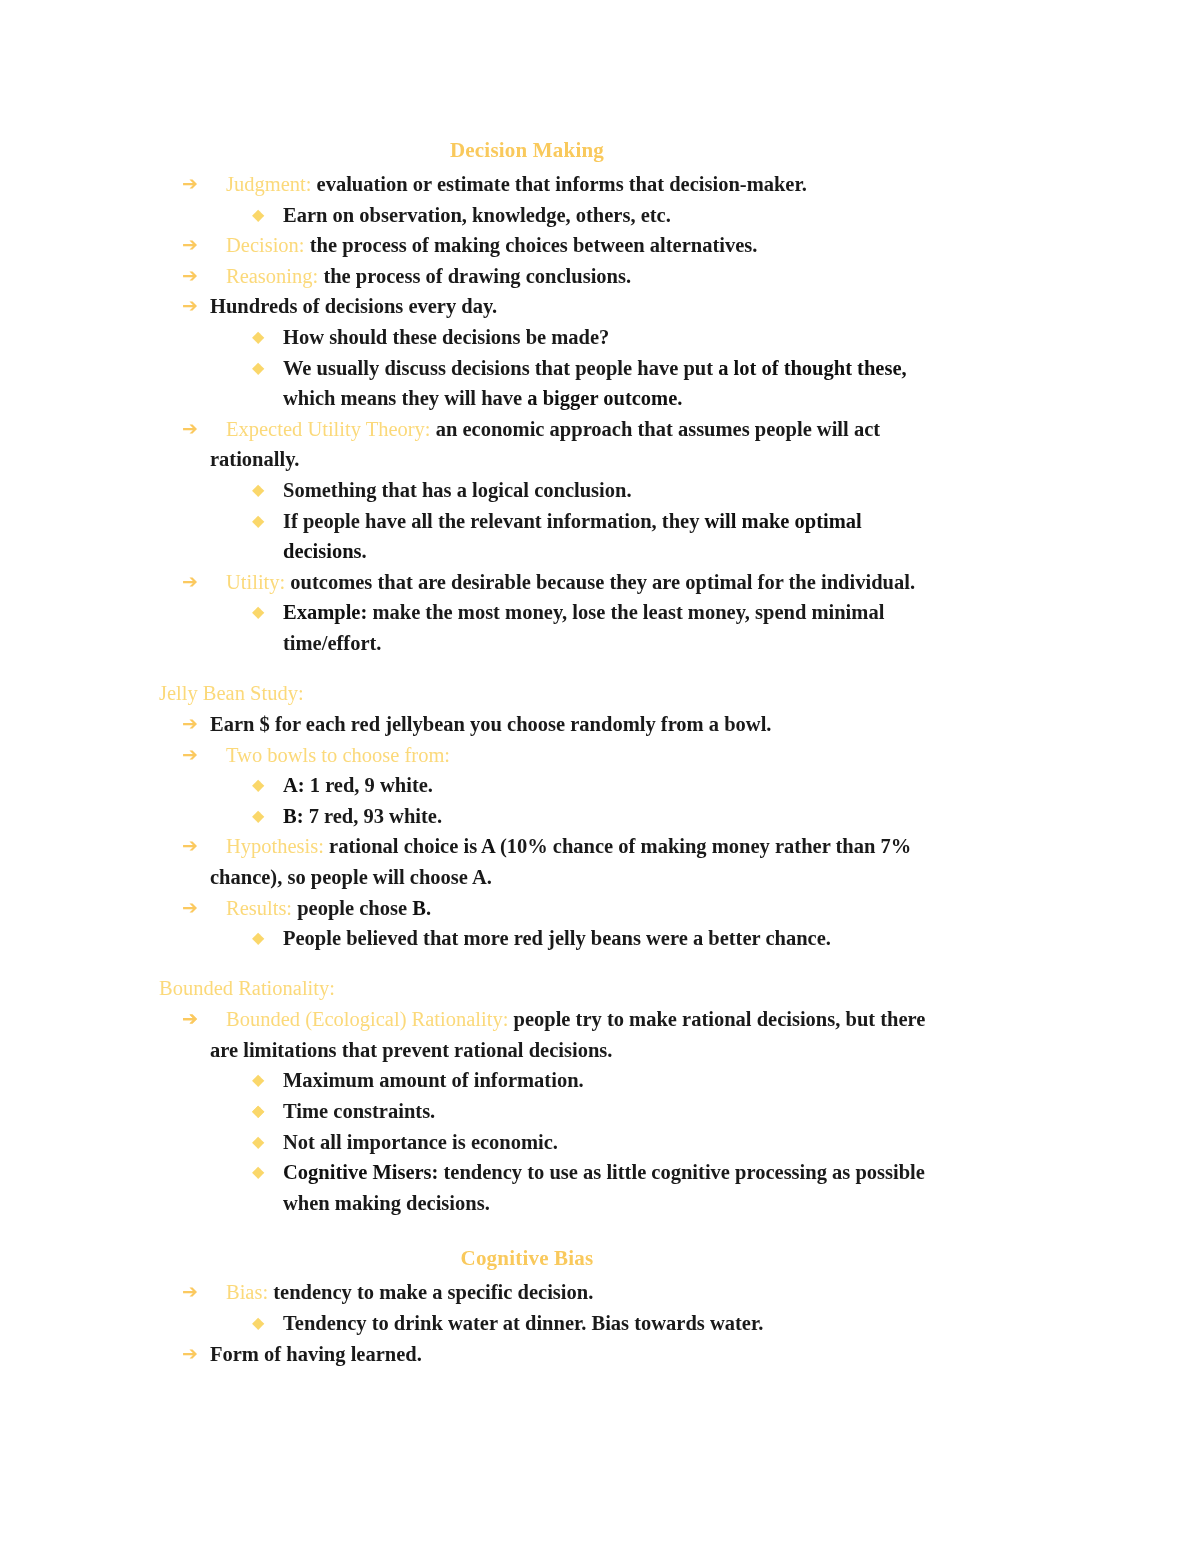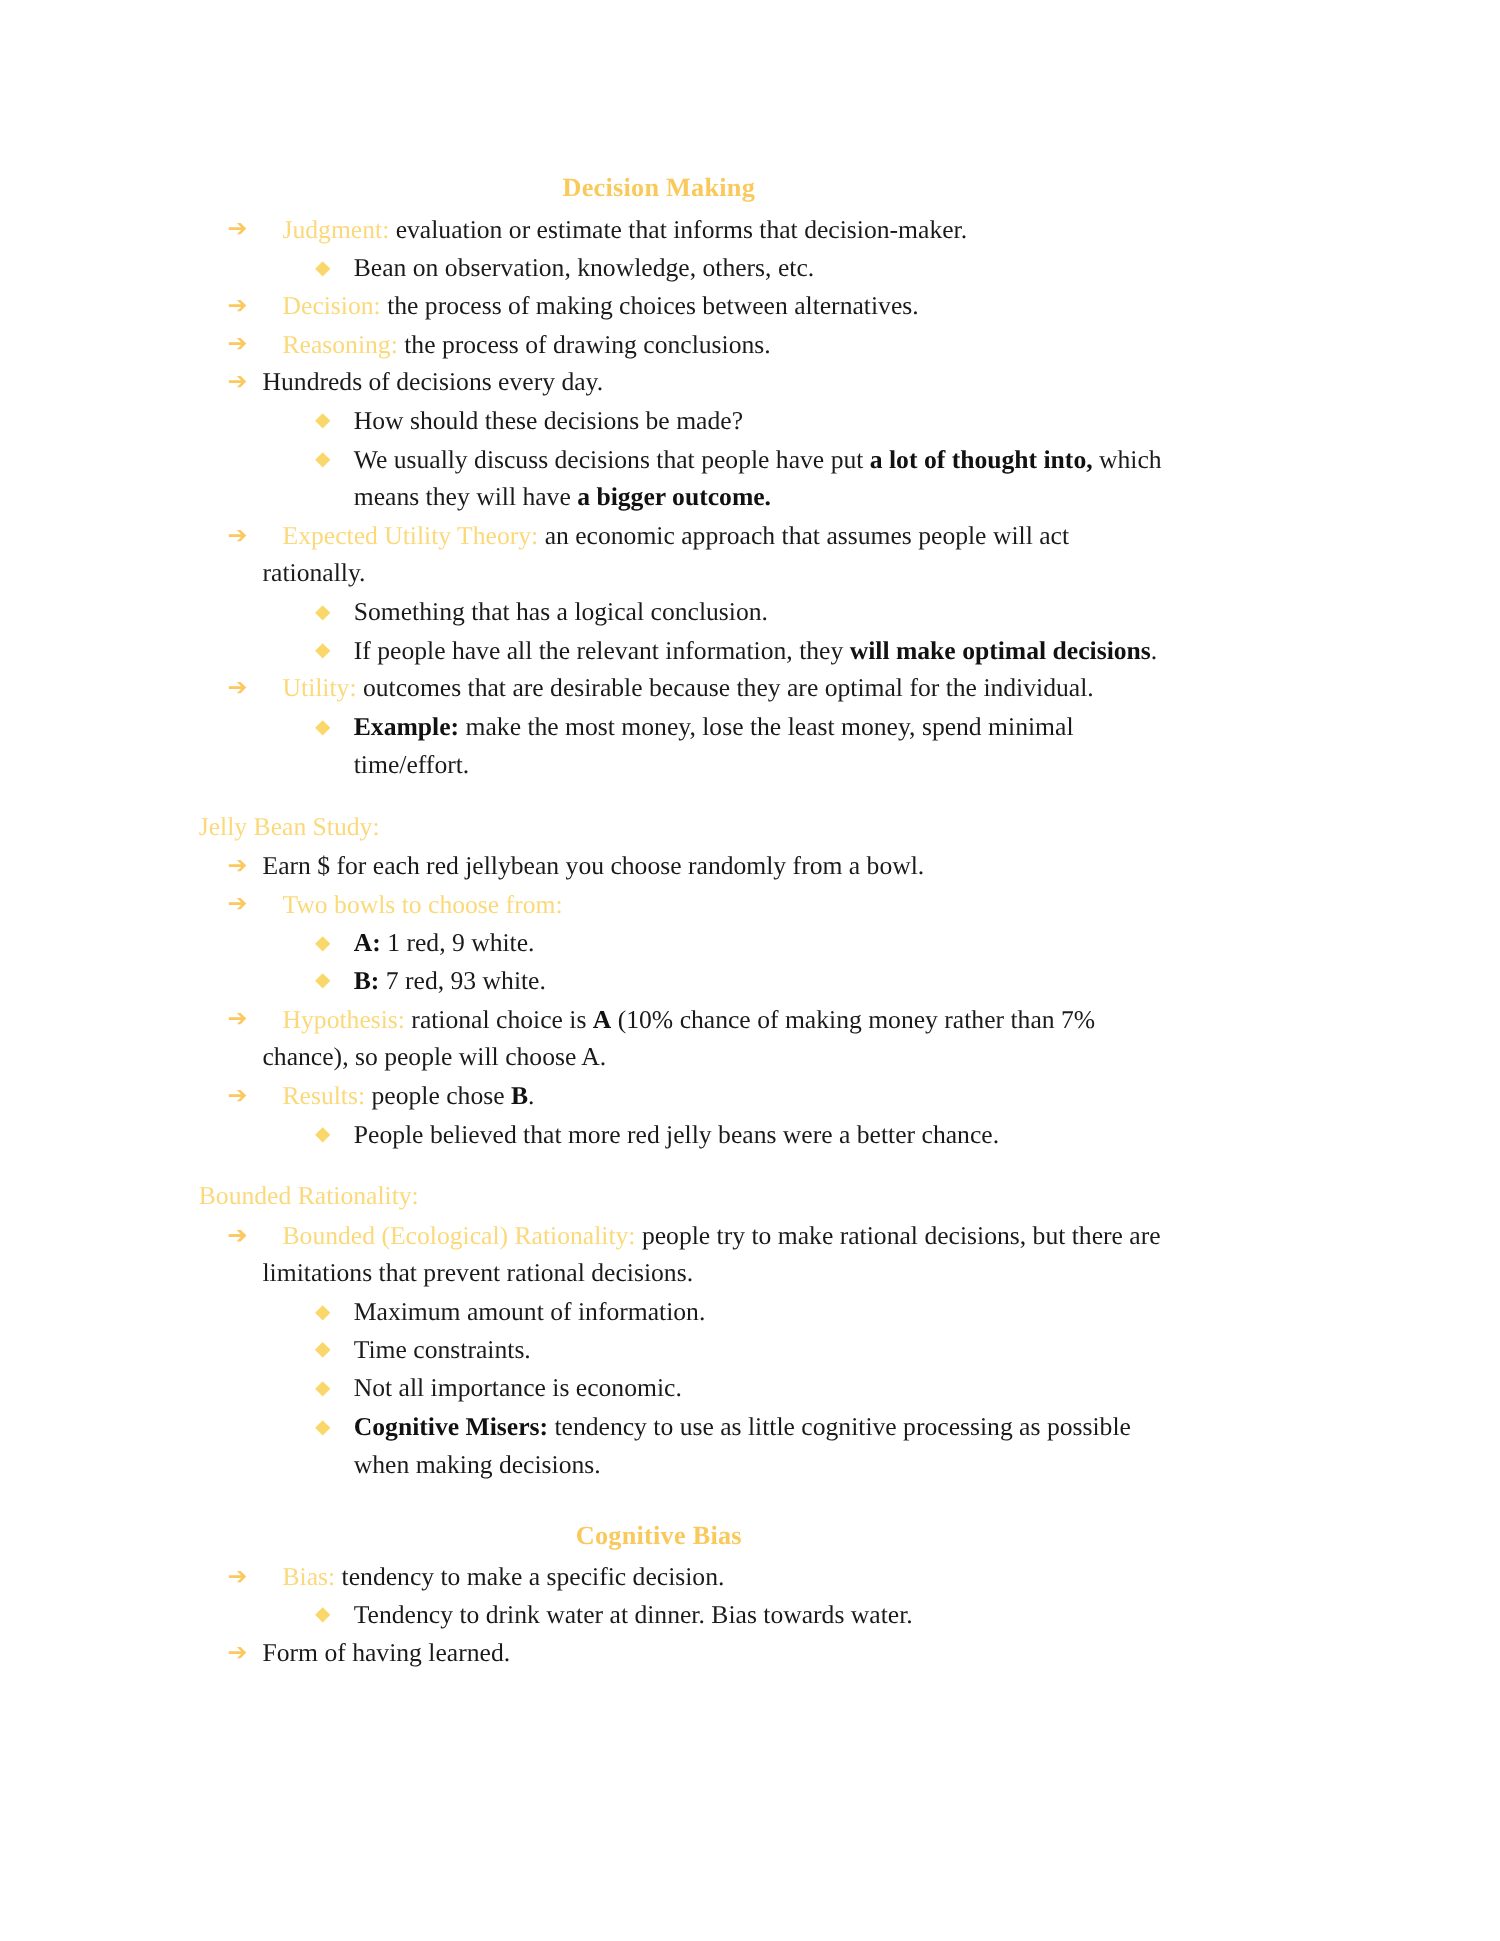--- a/index.html
+++ b/index.html
@@ -72,35 +72,35 @@
     left: 110px;
     top: 0;
     color: #FAD76A;
     font-size: 16px;
     line-height: 30.6px;
   }
 
   .term { color: #FBD97A; margin-left: 16px; }
   b, .bold { font-weight: bold; color: #111111; }
 
-  .txt { color: #1a1a1a; }
+  .txt { color: #1a1a1a; font-weight: bold; }
 </style>
 </head>
 <body>
 
 <div class="page">
   <div id="doc-body">
       <div class="doc-title">Decision Making</div>
       <div class="row lvl1"><span class="marker">➔</span><span class="term">Judgment:</span><span class="txt"> evaluation or estimate that informs that decision-maker.</span></div>
-      <div class="row lvl2"><span class="marker">◆</span><span class="txt">Bean on observation, knowledge, others, etc.</span></div>
+      <div class="row lvl2"><span class="marker">◆</span><span class="txt">Earn on observation, knowledge, others, etc.</span></div>
       <div class="row lvl1"><span class="marker">➔</span><span class="term">Decision:</span><span class="txt"> the process of making choices between alternatives.</span></div>
       <div class="row lvl1"><span class="marker">➔</span><span class="term">Reasoning:</span><span class="txt"> the process of drawing conclusions.</span></div>
       <div class="row lvl1"><span class="marker">➔</span><span class="txt">Hundreds of decisions every day.</span></div>
       <div class="row lvl2"><span class="marker">◆</span><span class="txt">How should these decisions be made?</span></div>
-      <div class="row lvl2"><span class="marker">◆</span><span class="txt">We usually discuss decisions that people have put </span><span class="bold">a lot of thought into,</span><span class="txt"> which means they will have </span><span class="bold">a bigger outcome.</span></div>
+      <div class="row lvl2"><span class="marker">◆</span><span class="txt">We usually discuss decisions that people have put </span><span class="bold">a lot of thought these,</span><span class="txt"> which means they will have </span><span class="bold">a bigger outcome.</span></div>
       <div class="row lvl1"><span class="marker">➔</span><span class="term">Expected Utility Theory:</span><span class="txt"> an economic approach that assumes people will act rationally.</span></div>
       <div class="row lvl2"><span class="marker">◆</span><span class="txt">Something that has a logical conclusion.</span></div>
       <div class="row lvl2"><span class="marker">◆</span><span class="txt">If people have all the relevant information, they </span><span class="bold">will make optimal decisions</span><span class="txt">.</span></div>
       <div class="row lvl1"><span class="marker">➔</span><span class="term">Utility:</span><span class="txt"> outcomes that are desirable because they are optimal for the individual.</span></div>
       <div class="row lvl2"><span class="marker">◆</span><span class="bold">Example:</span><span class="txt"> make the most money, lose the least money, spend minimal time/effort.</span></div>
       <div class="spacer-md"></div>
       <div class="section-head">Jelly Bean Study:</div>
       <div class="row lvl1"><span class="marker">➔</span><span class="txt">Earn $ for each red jellybean you choose randomly from a bowl.</span></div>
       <div class="row lvl1"><span class="marker">➔</span><span class="term">Two bowls to choose from:</span></div>
       <div class="row lvl2"><span class="marker">◆</span><span class="bold">A:</span><span class="txt"> 1 red, 9 white.</span></div>

